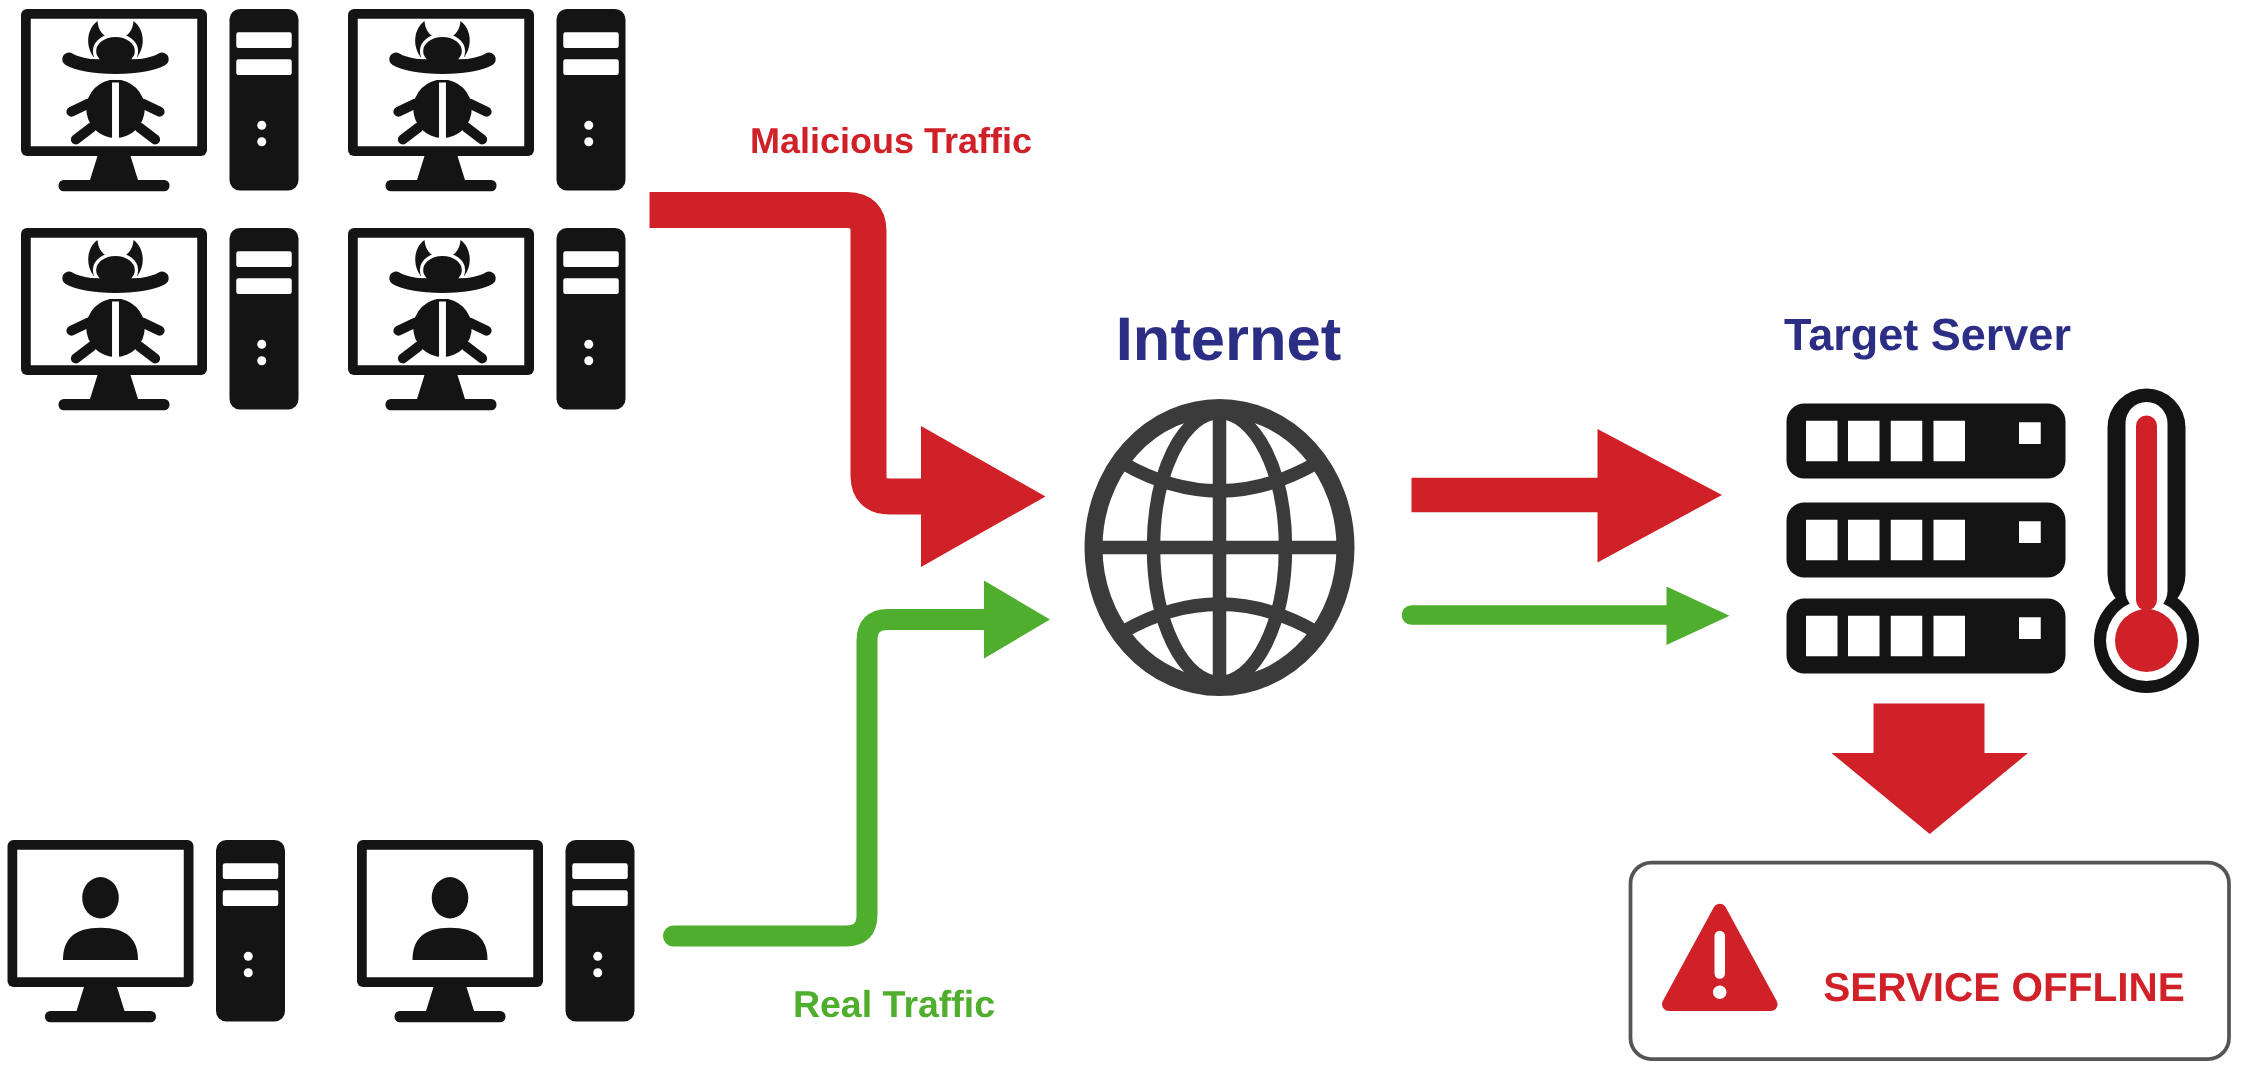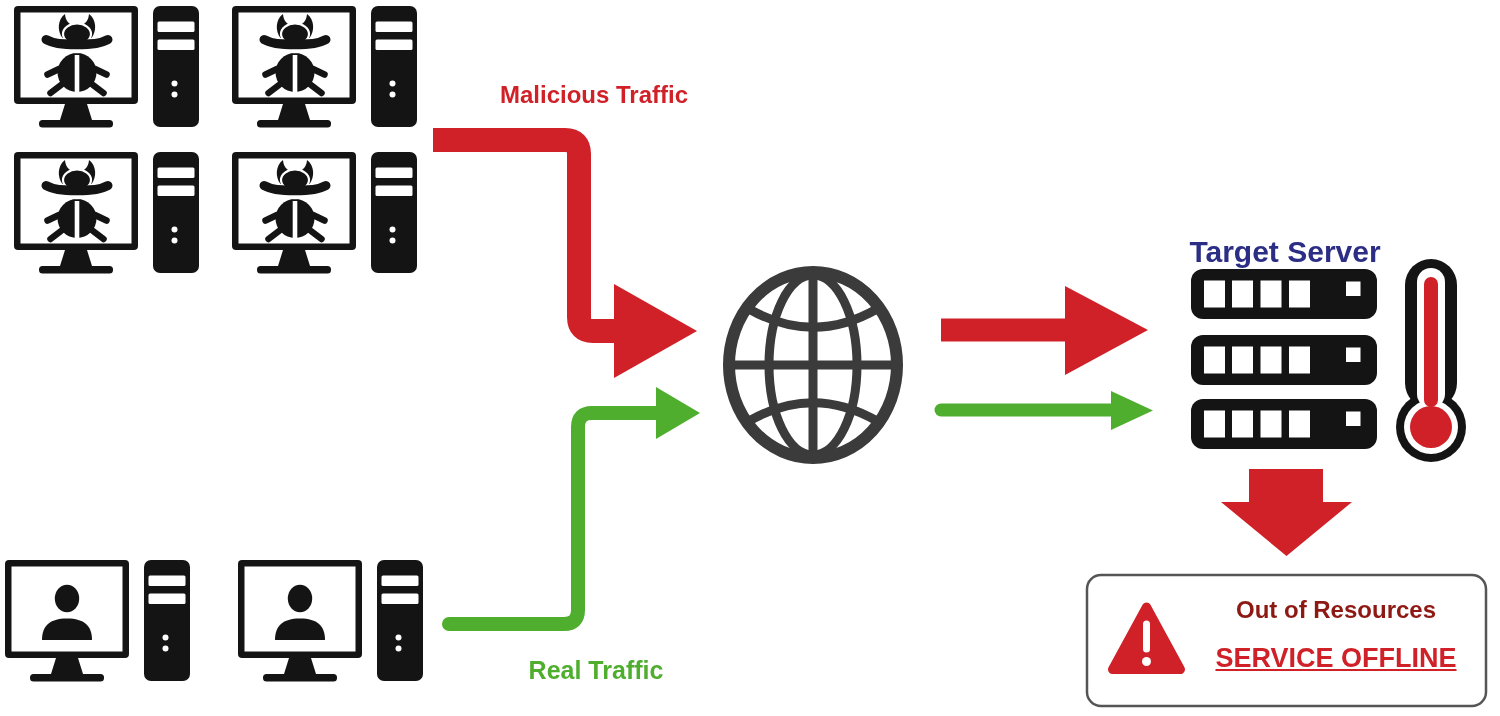--- a/index.html
+++ b/index.html
@@ -13,25 +13,25 @@
   .layer { position: absolute; left: 0; top: 0; }
   .label {
     position: absolute;
     font-weight: bold;
     white-space: nowrap;
     transform: translateX(-50%);
     line-height: 1;
   }
   .lbl-malicious { color: var(--malicious); font-size: 24px; left: 594px; top: 83px; }
   .lbl-internet  { color: var(--heading); font-size: 41px; left: 819px; top: 206px; }
-  .lbl-target    { color: var(--heading); font-size: 30px; left: 1285px; top: 209px; margin-top: 28px; }
+  .lbl-target    { color: var(--heading); font-size: 30px; left: 1285px; top: 209px; }
   .lbl-realusers { color: var(--clean); font-size: 29px; left: 218px; top: 504px; }
   .lbl-clean     { color: var(--clean); font-size: 25px; left: 596px; top: 658px; }
   .lbl-outres    { color: var(--alert-title); font-size: 24px; left: 1336px; top: 598px; }
-  .lbl-offline   { color: var(--alert-status); font-size: 27px; left: 1336px; top: 645px; text-decoration: underline; }
+  .lbl-offline   { color: var(--alert-status); font-size: 27px; left: 1336px; top: 645px; }
 
   .ink   { fill: var(--ink); }
   .scr   { fill: var(--screen); }
   .red-f { fill: var(--malicious); }
   .red-s { stroke: var(--malicious); fill: none; }
   .grn-f { fill: var(--clean); }
   .grn-s { stroke: var(--clean); fill: none; }
   .globe-s { stroke: var(--globe); fill: none; }
 </style>
 </head>
@@ -152,18 +152,18 @@
       <rect x="1087" y="575" width="399" height="131" rx="14" fill="var(--screen)" stroke="var(--box-border)" stroke-width="2.5"></rect>
       <g>
         <polygon class="red-f" points="1146.5,607 1180.5,669.5 1112.5,669.5" stroke="var(--malicious)" stroke-width="9" stroke-linejoin="round"></polygon>
         <path d="M 1146.5 624 V 649" stroke="var(--screen)" stroke-width="7" stroke-linecap="round" fill="none"></path>
         <circle class="scr" cx="1146.5" cy="661.5" r="4.5"></circle>
       </g>
     </g>
   </svg>
 
   <div class="label lbl-malicious">Malicious Traffic</div>
+  <div class="label lbl-internet">Internet</div>
   <div class="label lbl-target">Target Server</div>
   <div class="label lbl-clean">Real Traffic</div>
-  <div class="label lbl-outres">Out of Resources</div>
   <div class="label lbl-offline">SERVICE OFFLINE</div>
 
 </div>
 
 </body></html>

